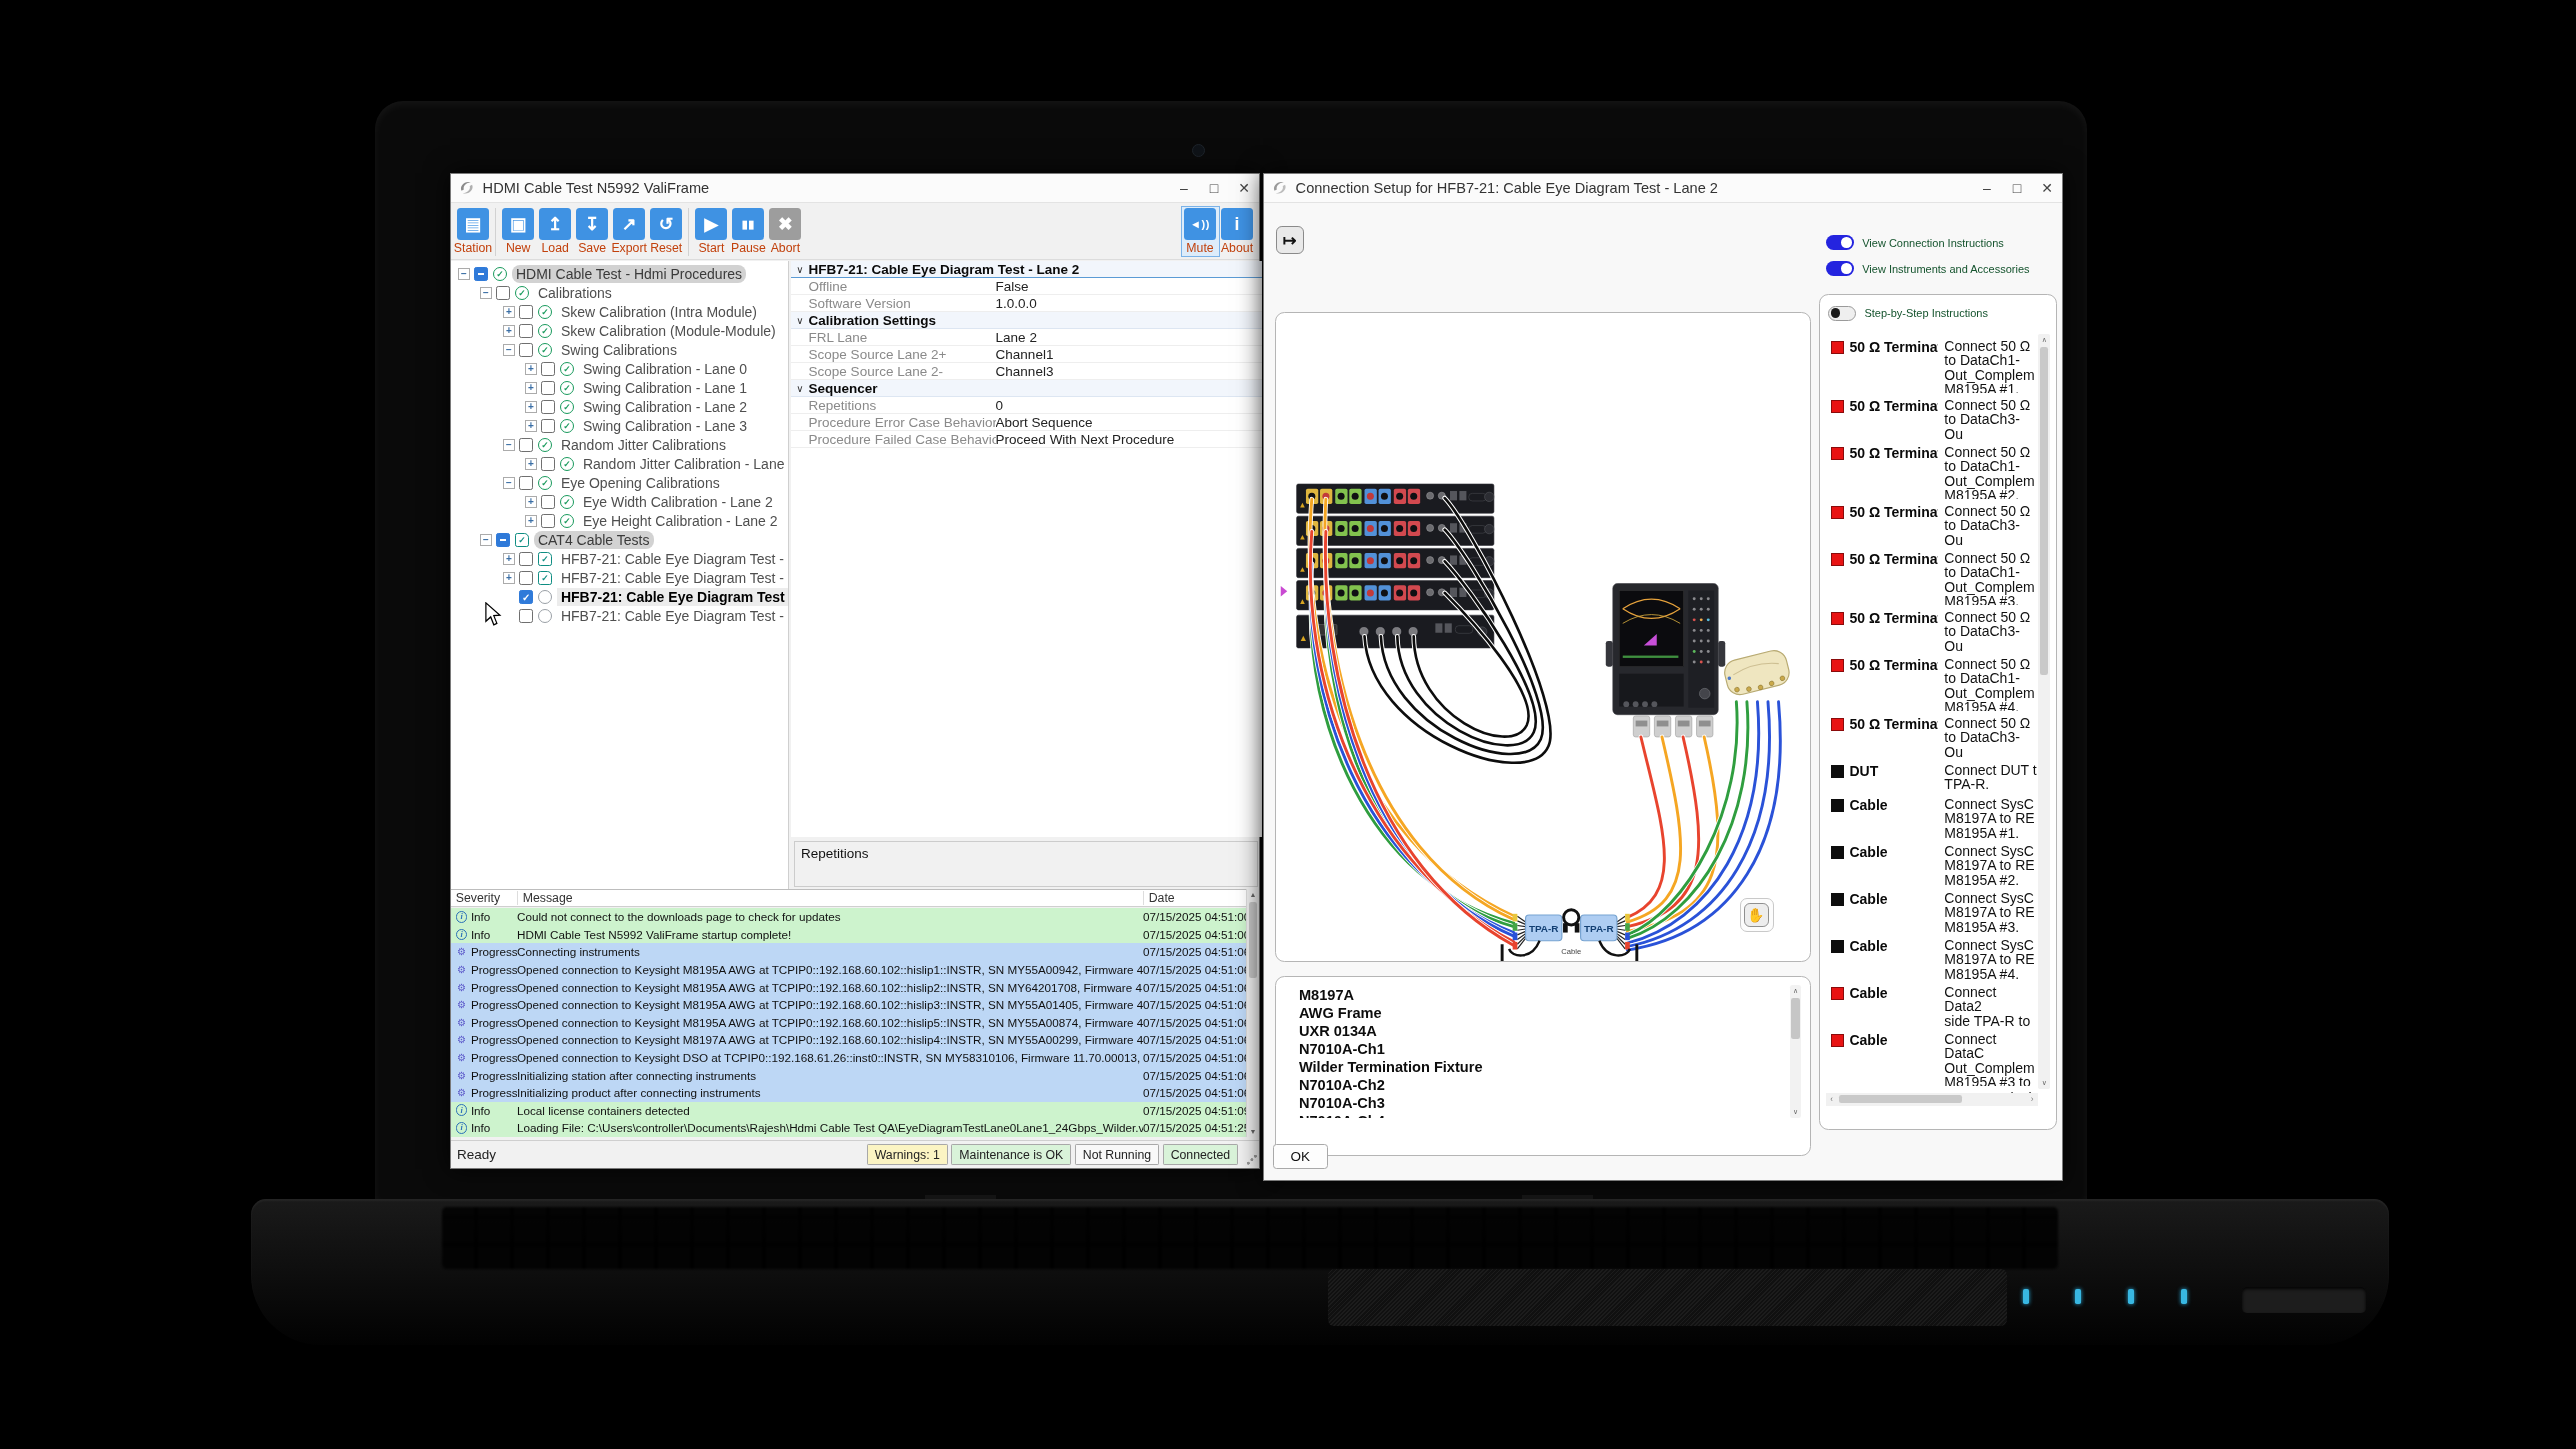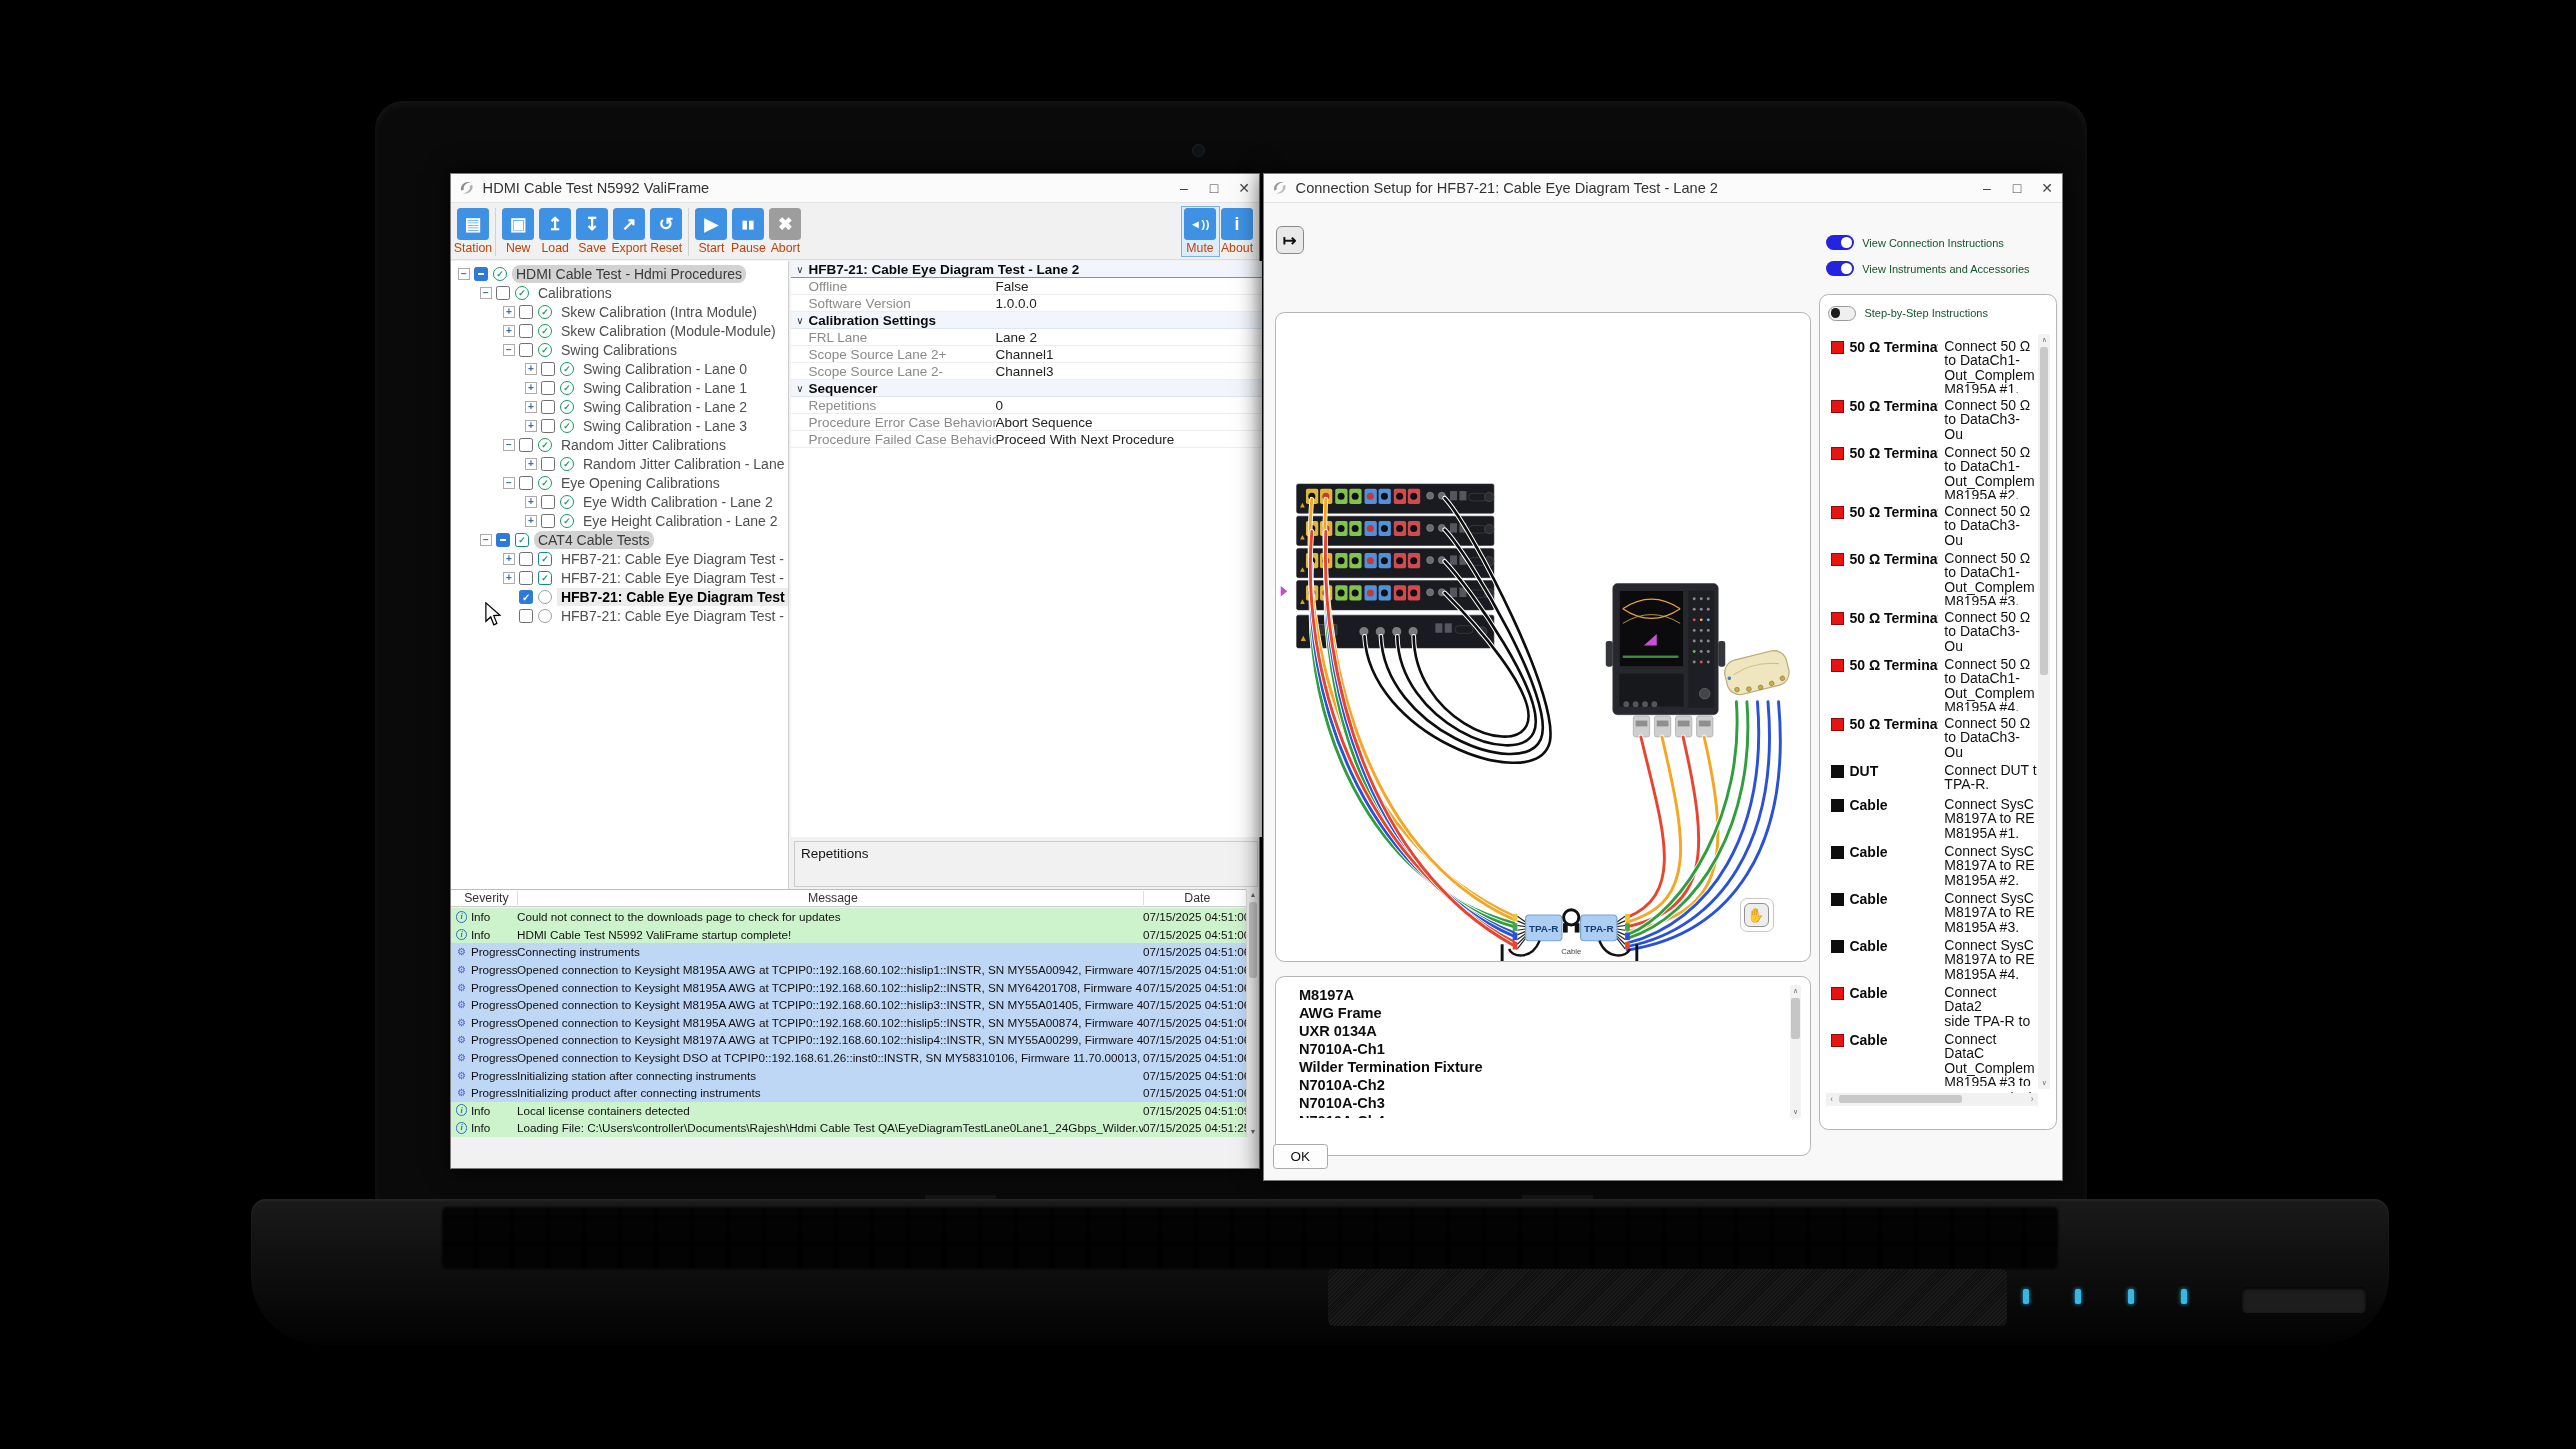--- a/index.html
+++ b/index.html
@@ -81,21 +81,21 @@
   .chev{width:17.6px;text-align:center;color:#333;font-size:10px;visibility:hidden;flex:none;}
   .prow.hdr .chev{visibility:visible;}
   .pname{width:187px;color:#8a8a8a;white-space:nowrap;overflow:hidden;flex:none;}
   .prow.hdr .pname{color:#0a0a0a;font-weight:bold;width:410px;}
   .pval{flex:1;color:#222;white-space:nowrap;overflow:hidden;}
 
   .repbox{position:absolute;left:343px;top:667px;width:464px;height:46px;background:#f1f1f1;
           border:0.6px solid #cccccc;font-size:13.5px;color:#111;padding:3.5px 5.9px;}
 
   .loghdr{position:absolute;left:0;top:715px;right:13px;height:17.6px;background:#fff;display:flex;
-          align-items:center;font-size:12.3px;color:#333;border-top:1.2px solid #bdbdbd;border-bottom:0.6px solid #cfcfcf;text-align:center;}
+          align-items:center;font-size:12.3px;color:#333;border-top:1.2px solid #bdbdbd;border-bottom:0.6px solid #cfcfcf;}
   .loghdr span{padding-left:4.7px;}
   .lc-sev{width:66px;flex:none;}.lc-msg{flex:1;border-left:0.6px solid #ddd;}.lc-date{width:103px;flex:none;border-left:0.6px solid #ddd;}
   .logrows{position:absolute;left:0;top:734px;right:13px;height:229px;overflow:hidden;background:#fff;}
   .lrow{display:flex;height:17.6px;align-items:center;font-size:11.7px;}
   .lrow.info{background:#cdf3cd;}
   .lrow.prog{background:#bdd7f5;}
   .sevcell{width:66px;flex:none;display:flex;align-items:center;gap:3.5px;padding-left:4.7px;color:#111;overflow:hidden;}
   .sevicon{width:11.7px;height:11.7px;flex:none;display:flex;align-items:center;justify-content:center;}
   .sevicon.info{border:1.2px solid #2a6fb8;border-radius:50%;color:#2a6fb8;font:italic bold 8.2px "Liberation Serif",serif;}
   .sevicon.info::before{content:"i";}
@@ -496,20 +496,30 @@
           <span class="msg">Loading File: C:\Users\controller\Documents\Rajesh\Hdmi Cable Test QA\EyeDiagramTestLane0Lane1_24Gbps_Wilder.vfp</span>
           <span class="ldate">07/15/2025 04:51:25 PM</span>
         </div>
       </div>
     <div class="vscroll">
       <div class="varrow">▲</div>
       <div class="vthumb"></div>
       <div class="varrow" style="position:absolute;bottom:0;left:0;right:0">▼</div>
     </div>
 
+    <div class="statusbar">
+      <span>Ready</span>
+      <div class="badges">
+          <span class="badge warn">Warnings: 1</span>
+          <span class="badge ok">Maintenance is OK</span>
+          <span class="badge neutral">Not Running</span>
+          <span class="badge ok">Connected</span>
+        </div>
+      <div class="grip"></div>
+    </div>
   </div>
 
   <div class="win" id="winR">
     <div class="titlebar">
       <svg class="appico" viewBox="0 0 30 30">
         <path d="M6 20 C2 12 12 2 22 6 C14 6 8 12 10 18 Z" fill="#9a9a9a"></path>
         <path d="M24 10 C28 18 18 28 8 24 C16 24 22 18 20 12 Z" fill="#bdbdbd"></path>
       </svg>
       <span class="wtitle">Connection Setup for HFB7-21: Cable Eye Diagram Test - Lane 2</span>
       <div class="wbtns">

